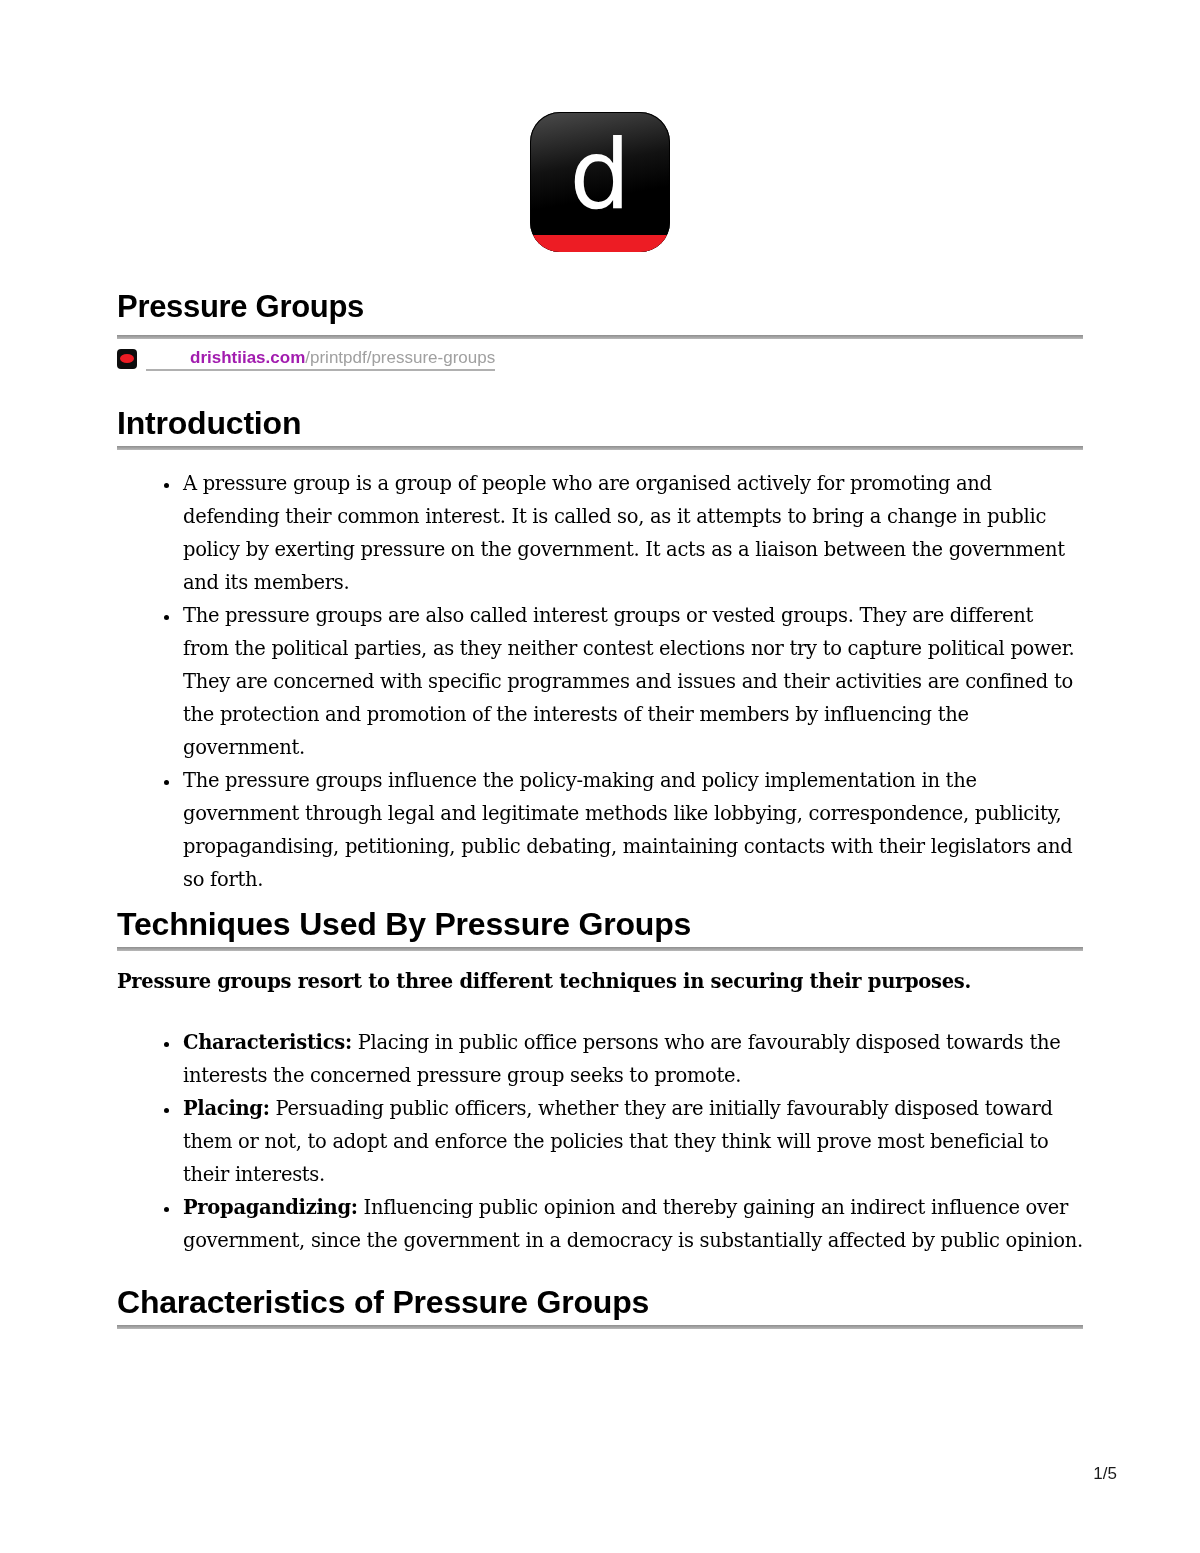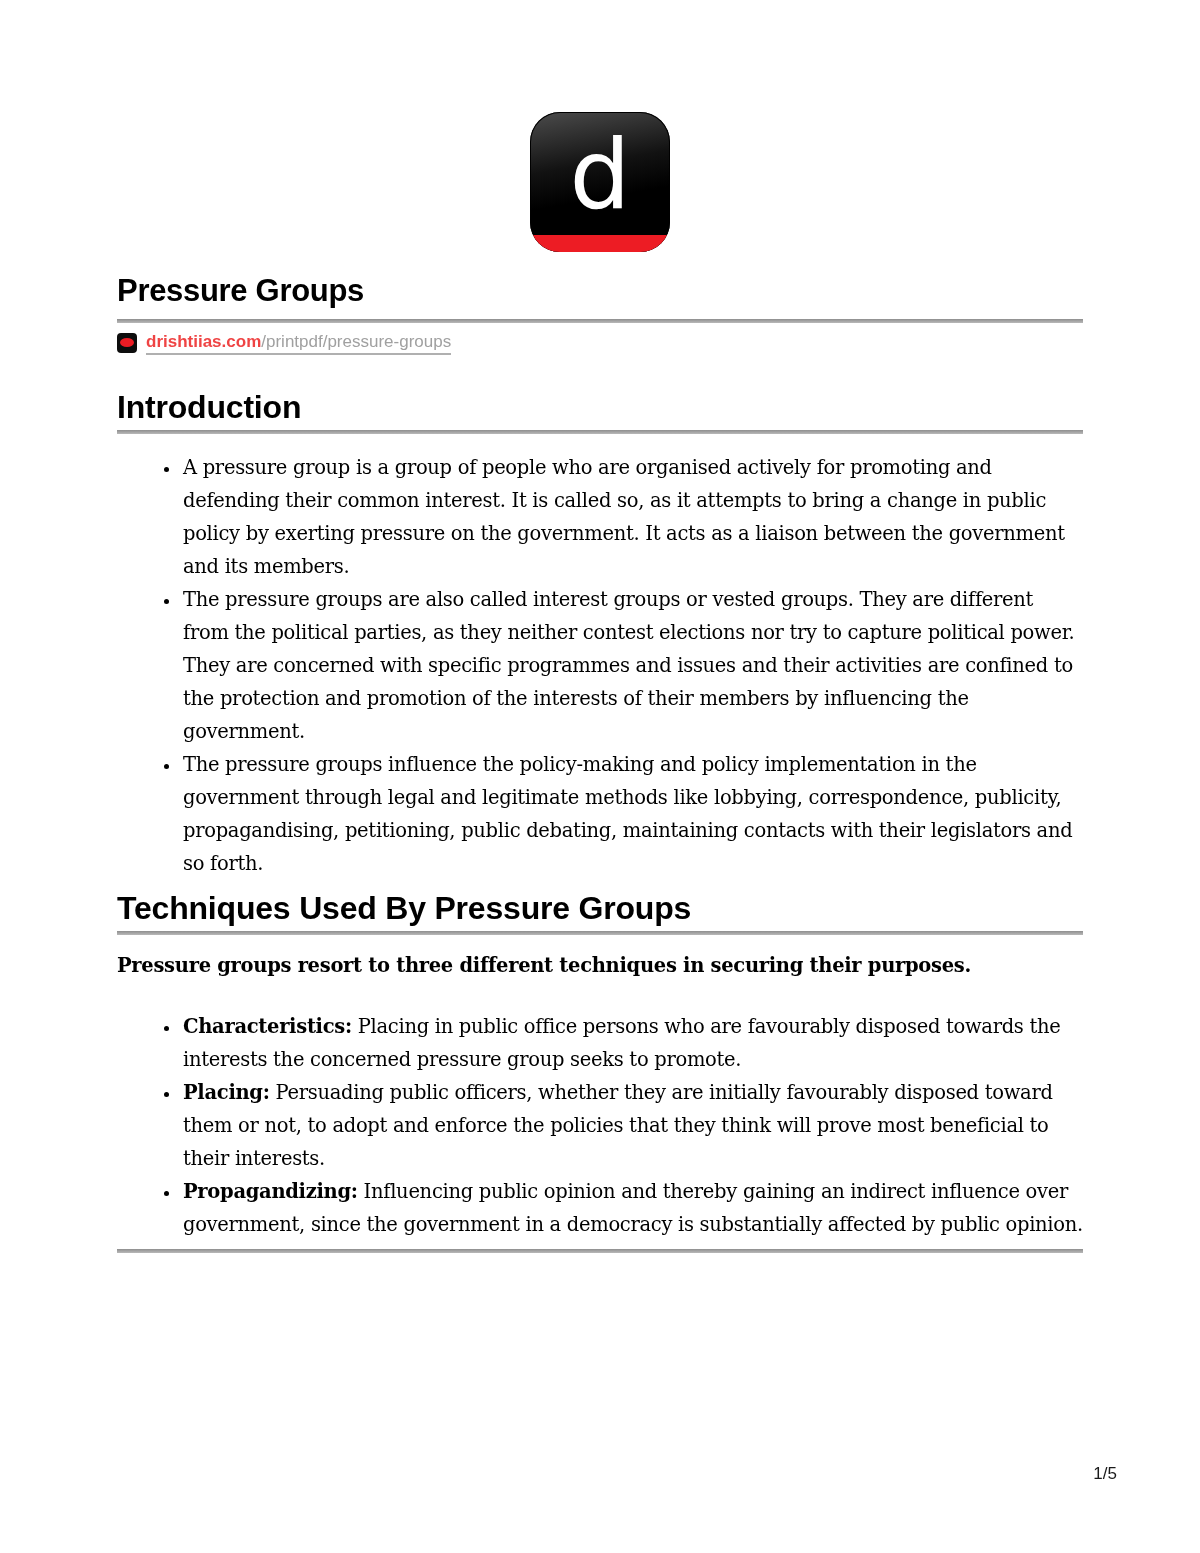--- a/index.html
+++ b/index.html
@@ -58,21 +58,21 @@
     font-family: "DejaVu Sans", sans-serif;
     font-size: 62px;
     line-height: 74px;
     letter-spacing: 2px;
     color: #161616;
     font-weight: normal;
   }
 
   
   h1.title {
-    margin-top: 16px;
+    margin-top: 32px;
     font-size: 31px;
     line-height: 38px;
     font-weight: bold;
     letter-spacing: -0.3px;
   }
   .rule {
     margin-top: 9px;
     height: 4px;
     background: linear-gradient(#8e8e8e, #b9b9b9);
   }
@@ -112,21 +112,21 @@
     border-radius: 50%;
   }
   .src-link {
     font-size: 17px;
     line-height: 20px;
     text-decoration: none;
     border-bottom: 2px solid #b0b0b0;
     padding-bottom: 1px;
     cursor: pointer;
   }
-  .src-domain { font-weight: bold; color: #ef4444; }
+  .src-domain { font-weight: bold; color: #a21caf; margin-left: 44px; }
   .src-path { font-weight: normal; color: #a0a0a0; }
 
   
   .serif {
     font-family: "DejaVu Serif", serif;
     font-size: 19.5px;
     line-height: 33px;
     letter-spacing: -0.3px;
     color: #000;
   }
@@ -186,19 +186,20 @@
 
     <h2 class="section tech-h">Techniques Used By Pressure Groups</h2>
     <div class="rule tight"></div>
     <p class="serif lead">Pressure groups resort to three different techniques in securing their purposes.</p>
     <ul class="bullets serif second">
       <li><span class="term">Characteristics:</span><span> Placing in public office persons who are favourably disposed towards the interests the concerned pressure group seeks to promote.</span></li>
       <li><span class="term">Placing:</span><span> Persuading public officers, whether they are initially favourably disposed toward them or not, to adopt and enforce the policies that they think will prove most beneficial to their interests.</span></li>
       <li><span class="term">Propagandizing:</span><span> Influencing public opinion and thereby gaining an indirect influence over government, since the government in a democracy is substantially affected by public opinion.</span></li>
     </ul>
 
+    <h2 class="section char-h">Characteristics of Pressure Groups</h2>
     <div class="rule tight"></div>
 
   </div>
 
   <div class="page-num">1/5</div>
 
 </div>
 
 </body></html>

